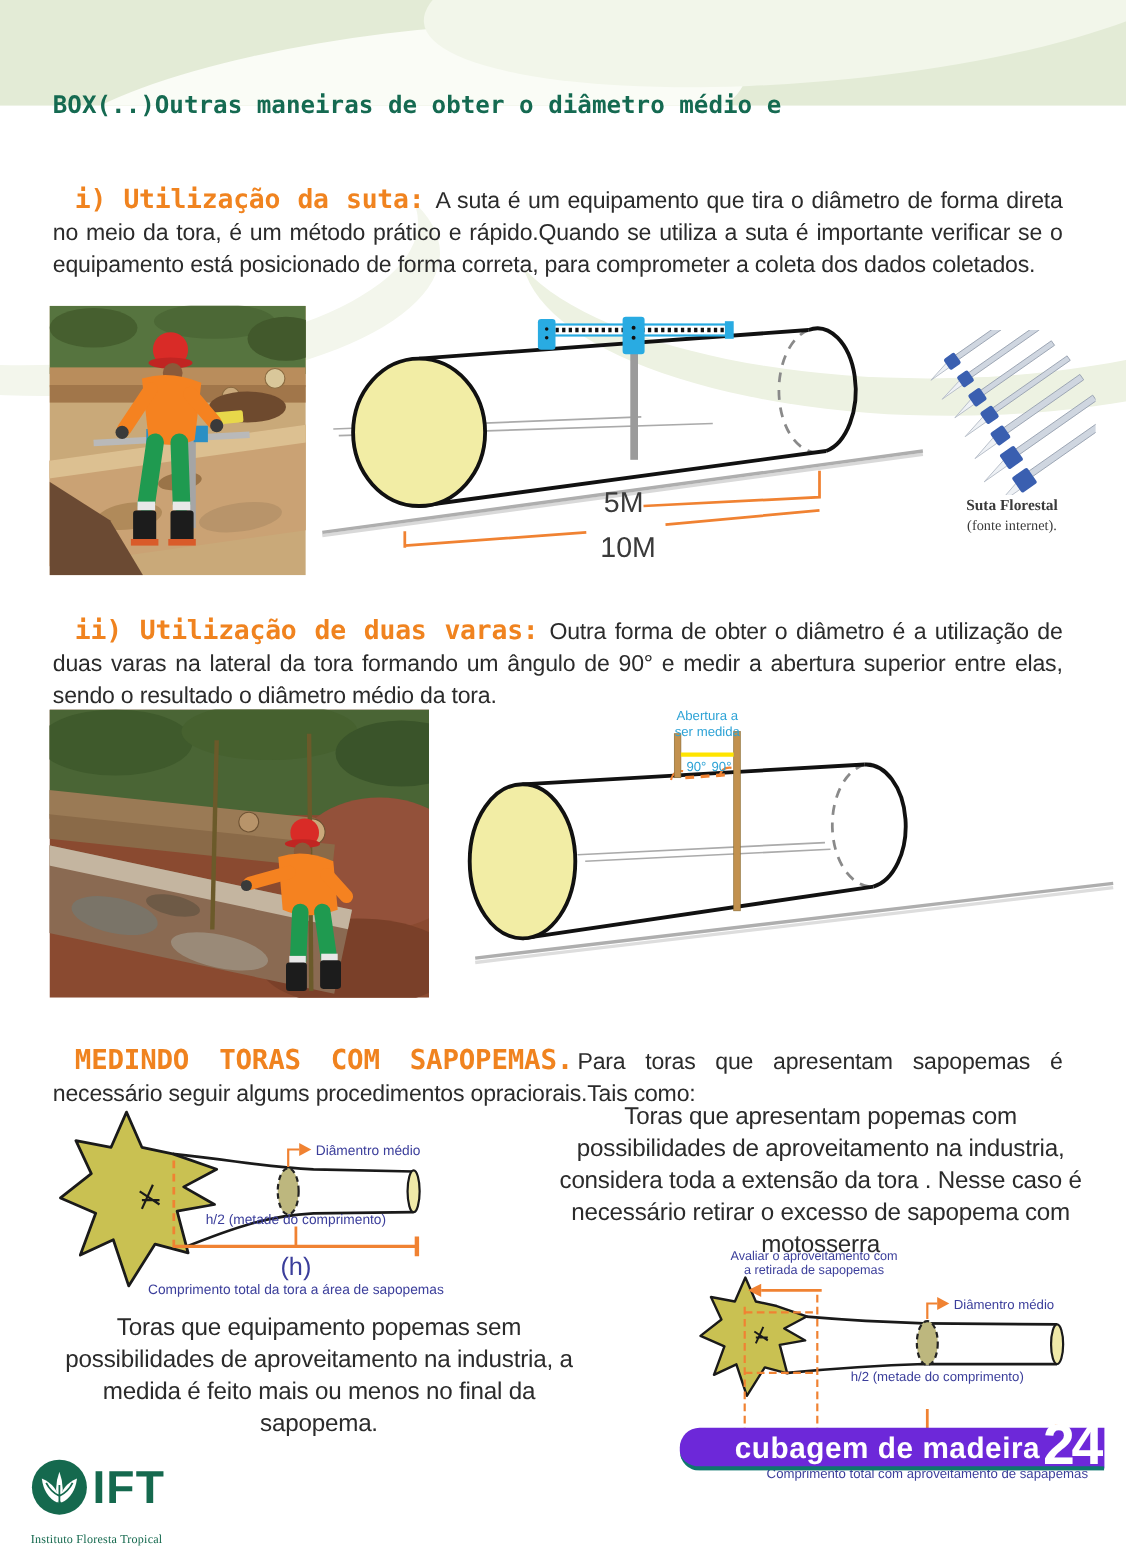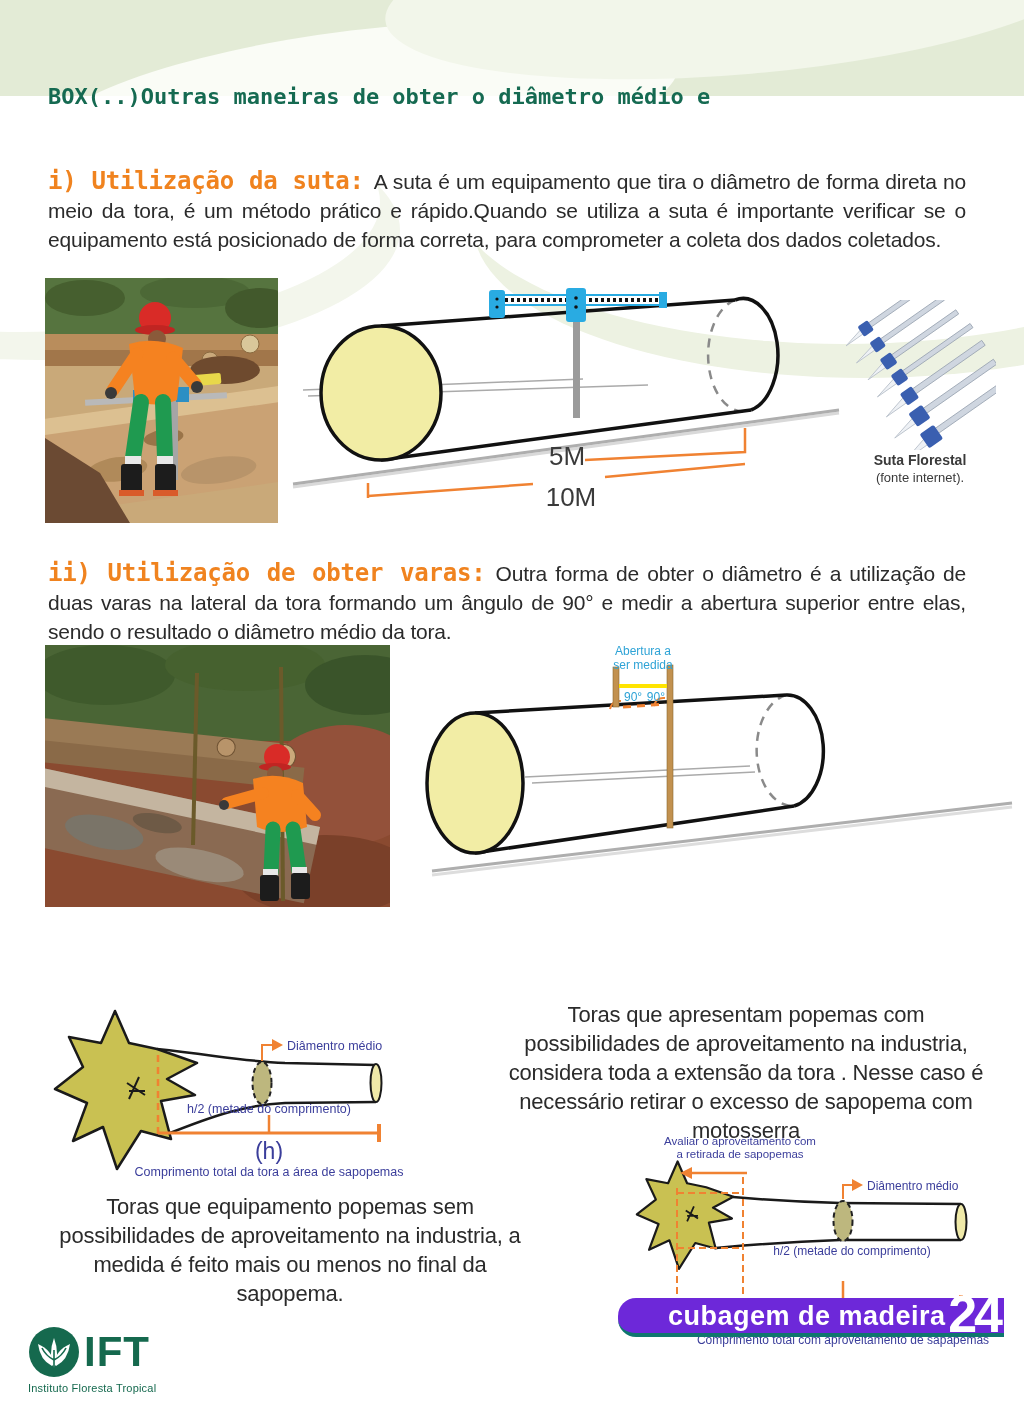--- a/index.html
+++ b/index.html
@@ -18,36 +18,36 @@
   .content{position:absolute;top:0;left:0;width:1024px;height:1408px;}
   
   .heading{position:absolute;left:48px;top:82px;width:930px;
            font-family:"DejaVu Sans Mono",monospace;font-weight:bold;font-size:22px;
            line-height:29px;color:#156a51;}
   .para{position:absolute;text-align:justify;font-size:21px;line-height:29px;letter-spacing:-0.2px;}
   #p-suta{left:48px;top:146px;width:918px;}
   #p-varas{left:48px;top:538px;width:918px;}
   #p-sapo{left:48px;top:928px;width:918px;}
   .lead{font-family:"DejaVu Sans Mono",monospace;font-weight:bold;color:#f0831f;
-        font-size:24px;margin-right:10px;white-space:nowrap;}
+        font-size:24px;margin-right:10px;white-space:nowrap;margin-left:20px;}
   #p-sapo .lead{font-size:25px;margin-right:4px;}
   .col{position:absolute;font-size:22px;line-height:29px;letter-spacing:-0.2px;text-align:center;}
   #col-right{left:505px;top:1000px;width:482px;}
   #col-left{left:45px;top:1192px;width:490px;}
   
   .fig{position:absolute;}
   .caption{position:absolute;left:828px;top:452px;width:184px;text-align:center;color:#3a3a3a;
-           font-family:Liberation Sans, sans-serif;font-size:13px;line-height:17px;}
+           font-family:Liberation Serif, serif;font-size:13px;line-height:17px;}
   .caption .c1{font-weight:bold;font-size:14px;}
   
   .ift{position:absolute;left:28px;top:1326px;width:170px;}
   .ift-row{display:flex;align-items:flex-start;}
   .ift-acronym{font-size:42px;font-weight:bold;color:#15694e;letter-spacing:1px;margin-left:4px;
                font-family:"Liberation Sans",sans-serif;line-height:52px;}
-  .ift-name{font-size:11px;color:#15694e;margin-top:4px;letter-spacing:0.2px;}
+  .ift-name{font-size:11px;color:#15694e;margin-top:16px;letter-spacing:0.2px;font-family:Liberation Serif, serif;}
   .banner{position:absolute;left:618px;top:1298px;width:386px;height:35px;background:#6d28d9;
           border-radius:18px 0 0 18px;border-bottom:4px solid #0f766e;}
   .banner-label{position:absolute;left:50px;top:1px;font-size:27px;font-weight:bold;color:#ffffff;
                 line-height:34px;letter-spacing:0.5px;}
   .page-num{position:absolute;right:4px;top:-10px;font-size:52px;font-weight:bold;color:#ffffff;
             letter-spacing:-3px;line-height:52px;margin-left:12px;}
   svg text{font-family:"Liberation Sans",sans-serif;}
   .navy{fill:#3b3e9b;}
   .lblue{fill:#2ea3d6;}
 </style>
@@ -180,21 +180,21 @@
             <polygon points="0,0 -36,9 0,9" fill="#eef1f5" stroke="#b7bec9" stroke-width="0.8"></polygon>
             <rect x="-10" y="-4" width="17" height="17" rx="2" fill="#3a5fb0"></rect>
           </g>
       </g>
     </svg>
     <div class="caption">
       <div class="c1">Suta Florestal</div>
       <div>(fonte internet).</div>
     </div>
 
-    <p class="para" id="p-varas"><span class="lead">ii) Utilização de obter varas:</span><span>Outra  forma de obter o diâmetro é a utilização de duas varas na lateral da tora formando um ângulo de 90° e medir a abertura superior entre elas, sendo o resultado o diâmetro médio da tora.</span></p>
+    <p class="para" id="p-varas"><span class="lead">ii) Utilização de duas varas:</span><span>Outra  forma de obter o diâmetro é a utilização de duas varas na lateral da tora formando um ângulo de 90° e medir a abertura superior entre elas, sendo o resultado o diâmetro médio da tora.</span></p>
 
     <svg class="fig" style="left:45px;top:645px;" width="345" height="262" viewBox="0 0 345 262">
       <rect width="345" height="262" fill="#8a4a30"></rect>
       <rect width="345" height="96" fill="#4a6535"></rect>
       <ellipse cx="60" cy="30" rx="70" ry="30" fill="#3f5a2c"></ellipse>
       <ellipse cx="200" cy="20" rx="80" ry="26" fill="#46612f"></ellipse>
       <ellipse cx="320" cy="40" rx="60" ry="30" fill="#3a542a"></ellipse>
       <ellipse cx="300" cy="140" rx="80" ry="60" fill="#93513a"></ellipse>
       <ellipse cx="280" cy="230" rx="90" ry="40" fill="#7a4029"></ellipse>
       <g transform="rotate(6 120 110)">
@@ -242,20 +242,21 @@
       <path d="M234,63 q2,-9 11,-8" stroke="#f08232" stroke-width="2" fill="none"></path>
       <rect x="193" y="24" width="6" height="40" fill="#c2914f" stroke="#8a6a30" stroke-width="0.6"></rect>
       <rect x="247" y="22" width="6" height="163" fill="#c2914f" stroke="#8a6a30" stroke-width="0.6"></rect>
       <line x1="199" y1="43" x2="247" y2="43" stroke="#ffe400" stroke-width="4"></line>
       <text x="223" y="12" font-size="12" class="lblue" text-anchor="middle">Abertura a</text>
       <text x="223" y="26" font-size="12" class="lblue" text-anchor="middle">ser medida</text>
       <text x="204" y="58" font-size="12" class="lblue" text-anchor="start">90°</text>
       <text x="245" y="58" font-size="12" class="lblue" text-anchor="end">90°</text>
     </svg>
 
+    <p class="para" id="p-sapo"><span class="lead">MEDINDO TORAS COM SAPOPEMAS.</span><span>Para toras que apresentam sapopemas é necessário seguir algums procedimentos opraciorais.Tais como:</span></p>
 
     <svg class="fig" style="left:45px;top:1003px;" width="440" height="182" viewBox="0 0 440 182">
       <path d="M112,46 C170,52 195,58 240,60 L331,62" stroke="#1a1a1a" stroke-width="2.5" fill="none"></path>
       <path d="M120,132 C170,112 200,102 240,100 L331,99" stroke="#1a1a1a" stroke-width="2.5" fill="none"></path>
       <ellipse cx="331" cy="80" rx="5.5" ry="19" fill="#efe9a8" stroke="#1a1a1a" stroke-width="2"></ellipse>
       <polygon points="70,8 84,40 112,46 152,60 122,76 150,92 116,98 126,136 96,128 72,166 58,124 28,138 42,100 10,86 38,64 24,34 56,40" fill="#c9c152" stroke="#1a1a1a" stroke-width="2.5" stroke-linejoin="round"></polygon>
       <path d="M82,80 l18,12 M94,74 l-10,22 M84,88 l16,0" stroke="#1a1a1a" stroke-width="2" fill="none"></path>
       <line x1="113" y1="52" x2="113" y2="131" stroke="#f08232" stroke-width="2.5" stroke-dasharray="7,5"></line>
       <ellipse cx="217" cy="80" rx="9.5" ry="21" fill="#bdb77e" stroke="#222" stroke-width="2" stroke-dasharray="5,3.5"></ellipse>
       <path d="M217,58 L217,42 L227,42" stroke="#f08232" stroke-width="2" fill="none"></path>

